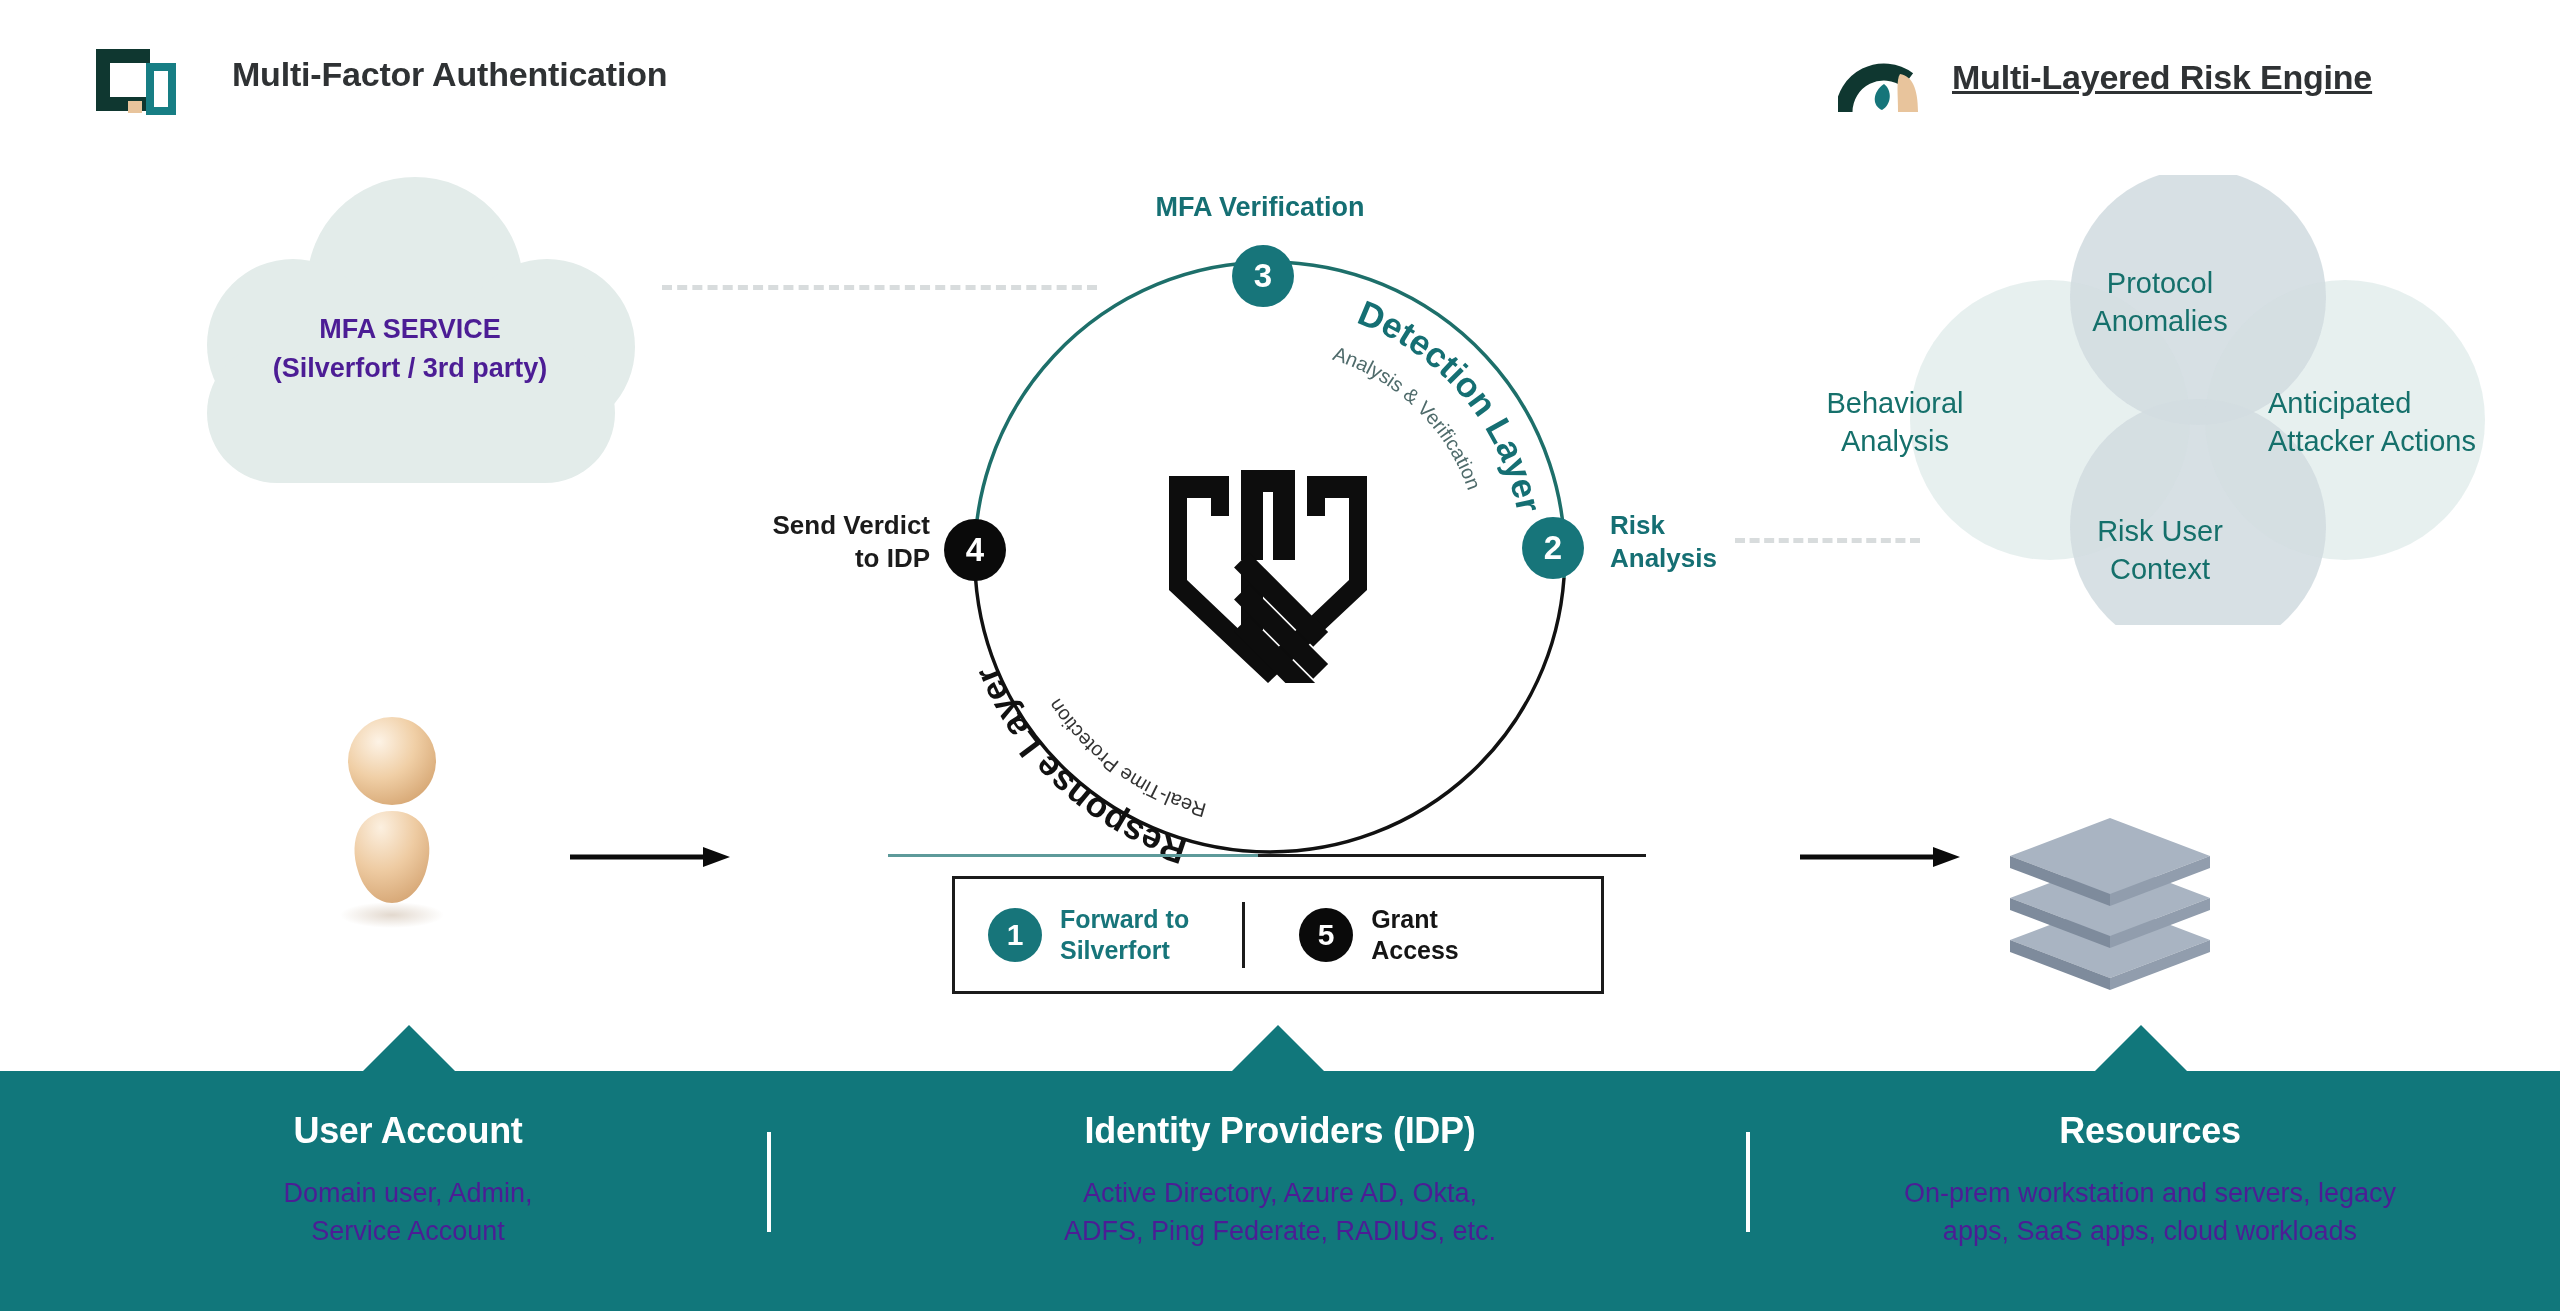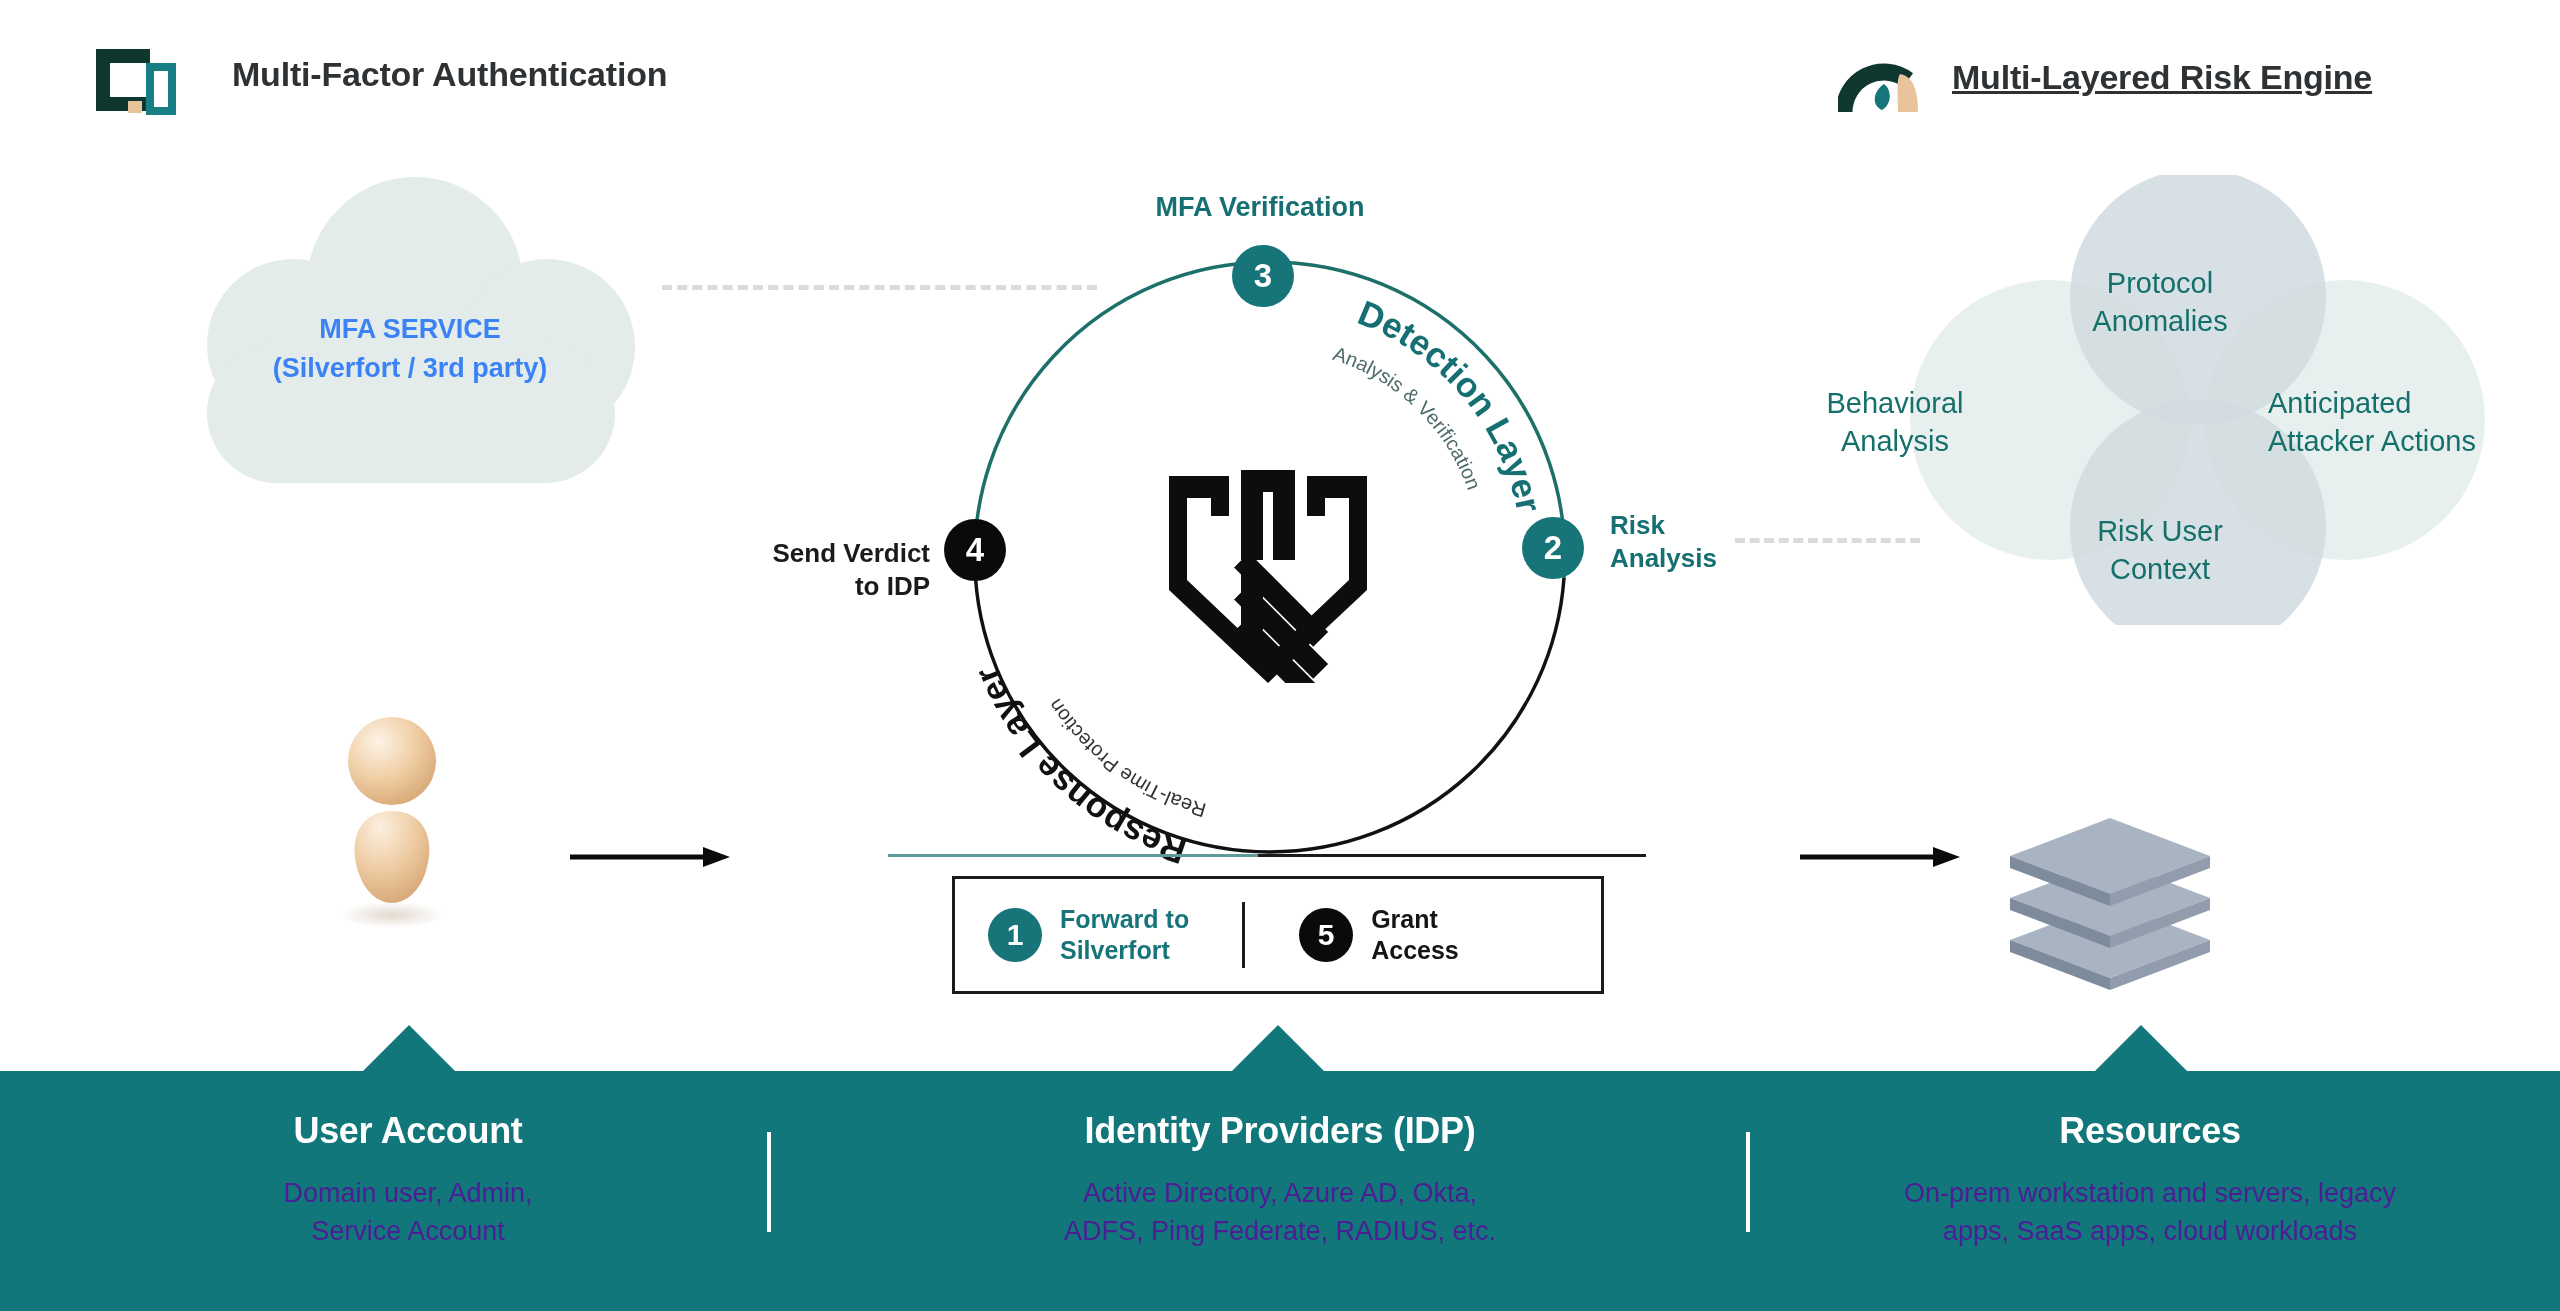--- a/index.html
+++ b/index.html
@@ -18,21 +18,21 @@
   #hdr-left{left:232px;top:55px;}
   #hdr-right{left:1952px;top:58px;text-decoration:underline;}
 
   #logo-mfa{left:88px;top:45px;width:96px;height:70px;}
   #logo-risk{left:1838px;top:50px;width:96px;height:70px;}
 
   
   #cloud-wrap{left:175px;top:175px;width:470px;height:330px;}
   #cloud-label{
     left:175px;top:310px;width:470px;text-align:center;
-    color:#3b82f6;font-size:27px;font-weight:bold;line-height:1.45;
+    color:#4c1d95;font-size:27px;font-weight:bold;line-height:1.45;
   }
 
   
   .dashed{
     height:0;border-top:5px dashed #d8dcdd;
   }
   #dash-left{left:662px;top:285px;width:435px;}
   #dash-right{left:1735px;top:538px;width:185px;}
 
   
@@ -55,21 +55,21 @@
   #lbl-mfa-verif{
     left:1050px;top:192px;width:420px;text-align:center;
     color:#156F73;font-size:27px;font-weight:bold;white-space:nowrap;
   }
   #lbl-risk{
     left:1610px;top:509px;width:220px;
     color:#156F73;font-size:26px;font-weight:bold;line-height:1.25;
   }
   #lbl-verdict{
     left:680px;top:509px;width:250px;text-align:right;
-    color:#1b1b1b;font-size:26px;font-weight:bold;line-height:1.25;margin-top:28px;
+    color:#1b1b1b;font-size:26px;font-weight:bold;line-height:1.25;
   }
 
   
   #arc-text{left:950px;top:240px;width:640px;height:640px;pointer-events:none;}
 
   
   #shield{left:1165px;top:468px;width:205px;height:215px;}
 
   
   #baseline-teal{left:888px;top:854px;width:370px;height:3px;background:#5d9a9a;}

